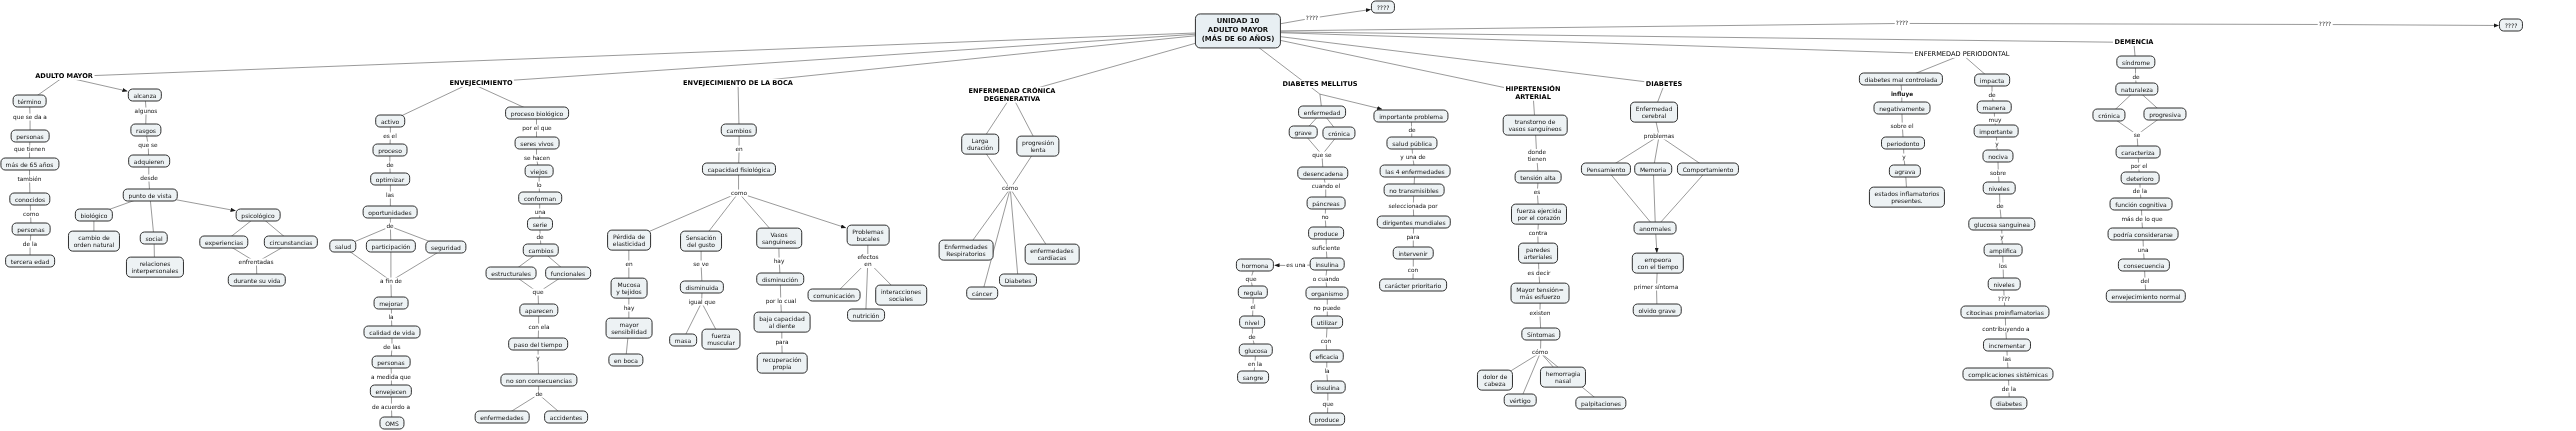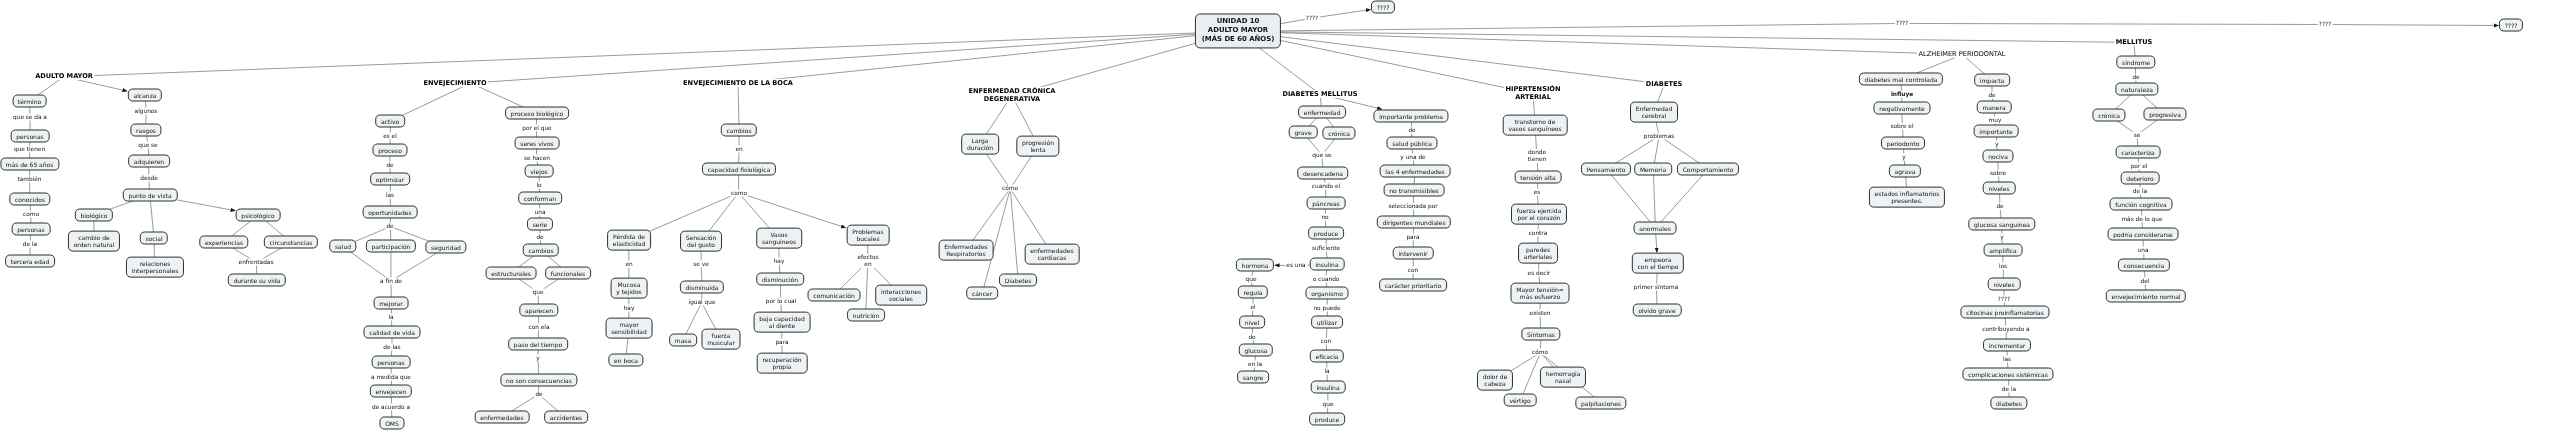--- a/index.html
+++ b/index.html
@@ -285,28 +285,28 @@
       <line x1="4066" y1="532" x2="4068" y2="562" stroke="#3f3f3f" stroke-width="1"></line>
     </svg>
   <div class="node-layer">
       <div class="cm-title" style="left: 1238px; top: 31px;">UNIDAD 10<br>ADULTO MAYOR<br>(MÁS DE 60 AÑOS)</div>
       <div class="cm-concept" style="left: 1383px; top: 7.4px;">????</div>
       <div class="cm-concept" style="left: 2511px; top: 25px;">????</div>
       <div class="cm-label" style="left: 1312px; top: 18px;">????</div>
       <div class="cm-label" style="left: 1902px; top: 23px;">????</div>
       <div class="cm-label" style="left: 2325px; top: 24px;">????</div>
       <div class="cm-header" style="left: 64px; top: 76px;">ADULTO MAYOR</div>
-      <div class="cm-header" style="left: 455px; top: 83px;">ENVEJECIMIENTO</div>
+      <div class="cm-header" style="left: 481px; top: 83px;">ENVEJECIMIENTO</div>
       <div class="cm-header" style="left: 738px; top: 83px;">ENVEJECIMIENTO DE LA BOCA</div>
       <div class="cm-header" style="left: 1012px; top: 95px;">ENFERMEDAD CRÓNICA<br>DEGENERATIVA</div>
-      <div class="cm-header" style="left: 1320px; top: 94px;">DIABETES MELLITUS</div>
+      <div class="cm-header" style="left: 1320px; top: 84px;">DIABETES MELLITUS</div>
       <div class="cm-header" style="left: 1533px; top: 93px;">HIPERTENSIÓN<br>ARTERIAL</div>
       <div class="cm-header" style="left: 1664px; top: 84px;">DIABETES</div>
-      <div class="cm-header plain" style="left: 1962px; top: 54px;">ALZHEIMER PERIODONTAL</div>
-      <div class="cm-header" style="left: 2134px; top: 42px;">MELLITUS</div>
+      <div class="cm-header plain" style="left: 1962px; top: 54px;">ENFERMEDAD PERIODONTAL</div>
+      <div class="cm-header" style="left: 2134px; top: 42px;">DEMENCIA</div>
       <div class="cm-concept" style="left: 29.5px; top: 101px;">término</div>
       <div class="cm-label" style="left: 30px; top: 117px;">que se da a</div>
       <div class="cm-concept" style="left: 30px; top: 136px;">personas</div>
       <div class="cm-label" style="left: 29.5px; top: 149px;">que tienen</div>
       <div class="cm-concept" style="left: 29.5px; top: 164px;">más de 65 años</div>
       <div class="cm-label" style="left: 29.5px; top: 179px;">también</div>
       <div class="cm-concept" style="left: 30px; top: 199px;">conocidos</div>
       <div class="cm-label" style="left: 31px; top: 214px;">como</div>
       <div class="cm-concept" style="left: 31px; top: 229px;">personas</div>
       <div class="cm-label" style="left: 30px; top: 244px;">de la</div>

